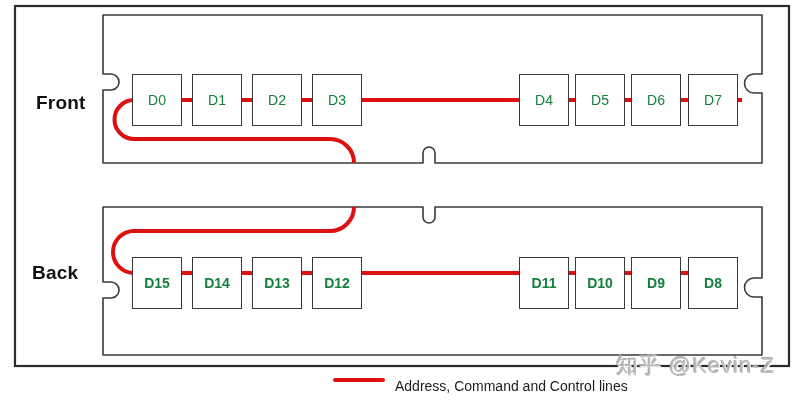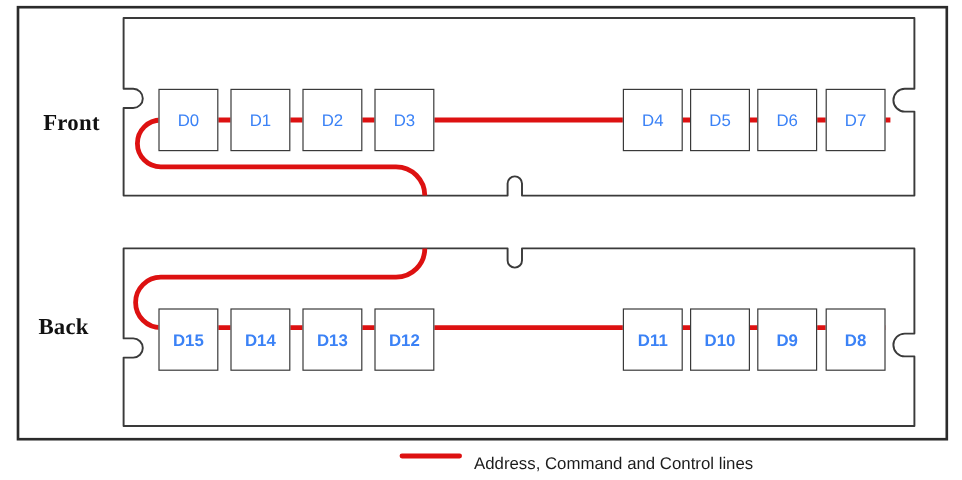--- a/index.html
+++ b/index.html
@@ -10,32 +10,31 @@
     font-family:"Liberation Sans", sans-serif;
     overflow:hidden;
   }
   .stage svg{position:absolute;left:0;top:0;}
   .side-label{
     position:absolute;
     font-size:19px;
     font-weight:bold;
     color:#111;
     letter-spacing:0.2px;
-    font-family:Liberation Serif, serif;
   }
   .side-label.front{left:36px;top:92px;}
   .side-label.back{left:32px;top:262px;text-align:center;}
   .chip{
     position:absolute;
     width:50px;height:52px;
     box-sizing:border-box;
     border:1.6px solid #3a3a3a;
     background:#ffffff;
     display:flex;align-items:center;justify-content:center;
-    font-size:14px;color:#3b82f6;
+    font-size:14px;color:#15803d;
   }
   .row-front .chip{top:74px;}
   .row-back  .chip{top:257px;font-weight:bold;}
   .cx0{left:132px}.cx1{left:192px}.cx2{left:252px}.cx3{left:312px}
   .cx4{left:519px}.cx5{left:575px}.cx6{left:631px}.cx7{left:688px}
   .legend{
     position:absolute;left:333px;top:378px;
     display:flex;gap:10px;
   }
   .legend-line{
@@ -98,14 +97,15 @@
     <div class="chip cx5">D10</div>
     <div class="chip cx6">D9</div>
     <div class="chip cx7">D8</div>
   </div>
 
   <div class="legend">
     <span class="legend-line"></span>
     <span class="legend-label">Address, Command and Control lines</span>
   </div>
 
+  <div class="watermark">知乎 @Kevin-Z</div>
 
 </div>
 
 </body></html>

